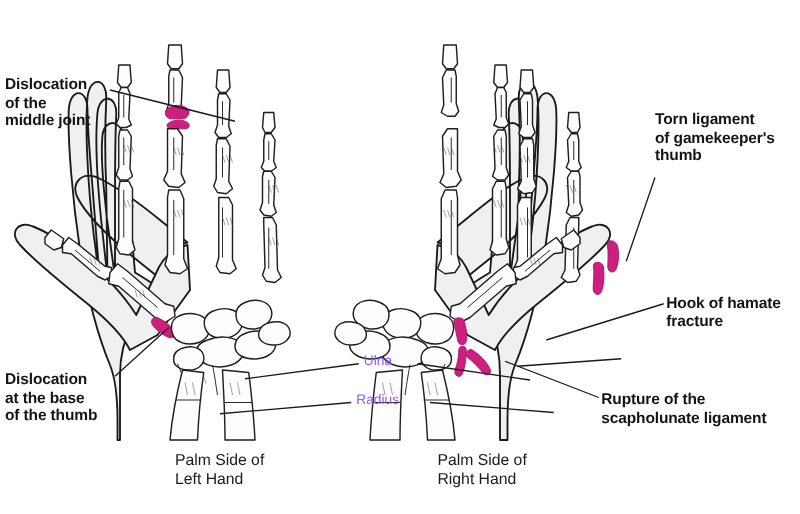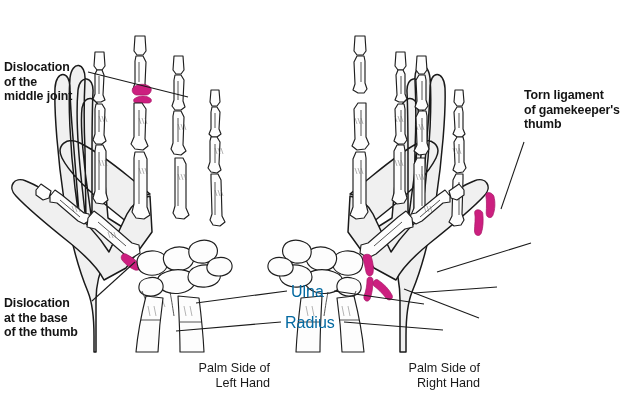--- a/index.html
+++ b/index.html
@@ -3,22 +3,22 @@
 <meta charset="utf-8">
 <style>
   html,body{margin:0;padding:0;background:#ffffff;}
   body{width:640px;height:411px;position:relative;overflow:hidden;
        font-family:"Liberation Sans","DejaVu Sans",sans-serif;color:#1a1a1a;}
   #stage{position:absolute;inset:0;width:640px;height:411px;}
   #stage svg{position:absolute;top:0;left:0;}
   .lbl{position:absolute;font-size:12.4px;line-height:14.6px;font-weight:600;
        color:#141414;letter-spacing:-0.1px;white-space:pre-line;}
   .cap{position:absolute;font-size:12.6px;line-height:15px;font-weight:400;
-       color:#1a1a1a;text-align:right;white-space:pre-line;}
-  .mini{position:absolute;font-size:16px;font-weight:400;color:#0369a1;}
+       color:#1a1a1a;text-align:left;white-space:pre-line;}
+  .mini{position:absolute;font-size:11px;font-weight:400;color:#8b5cf6;}
 </style>
 </head>
 <body>
 
 <div id="stage">
 
 <svg width="640" height="411" viewBox="0 0 640 411">
   <defs>
     <style>
       .sk{fill:#f0f0f0;stroke:#1a1a1a;stroke-width:1.5;stroke-linejoin:round;}
@@ -310,22 +310,26 @@
 middle joint</div>
 
 <div class="lbl" style="left:4px;top:296px;width:118px;">Dislocation
 at the base
 of the thumb</div>
 
 <div class="lbl" style="left:524px;top:88px;width:118px;">Torn ligament
 of gamekeeper's
 thumb</div>
 
-
-
+<div class="lbl" style="left:533px;top:235px;width:108px;">Hook of hamate
+fracture</div>
+
+
+<div class="lbl" style="left:481px;top:312px;width:160px;">Rupture of the
+scapholunate ligament</div>
 
 <div class="mini" style="left:291px;top:283px;">Ulna</div>
 
 <div class="mini" style="left:285px;top:314px;text-align:center;">Radius</div>
 
 <div class="cap" style="left:140px;top:361px;width:130px;">Palm Side of
 Left Hand</div>
 
 <div class="cap" style="left:350px;top:361px;width:130px;">Palm Side of
 Right Hand</div>

